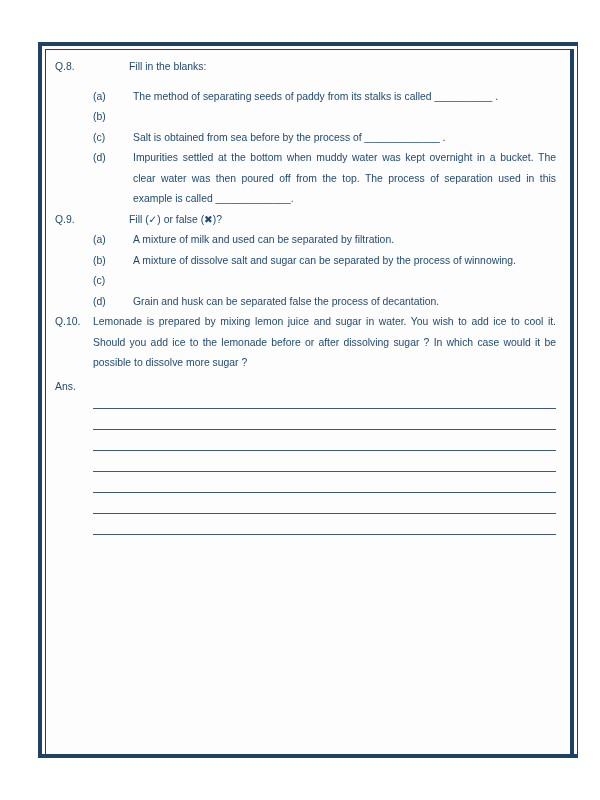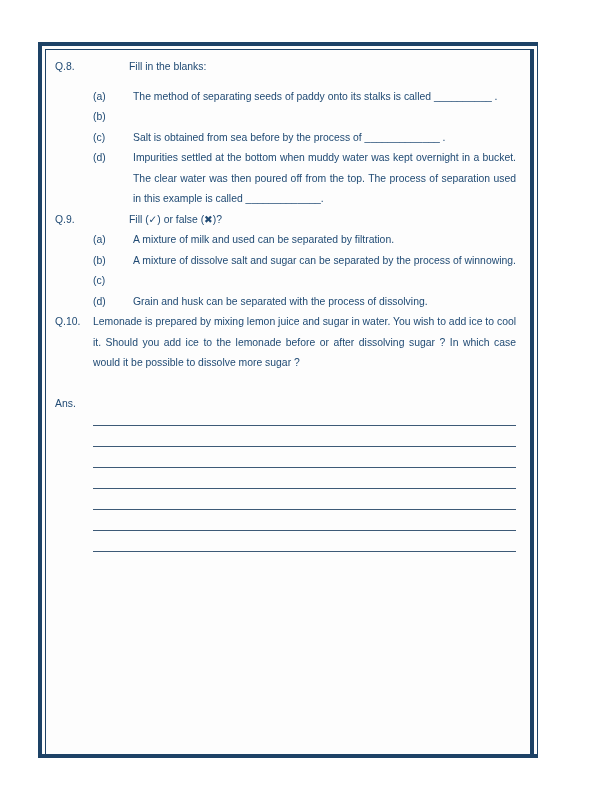--- a/index.html
+++ b/index.html
@@ -13,21 +13,21 @@
     background: #ffffff;
     font-family: "Liberation Sans", sans-serif;
     overflow: hidden;
   }
 
   
   .page {
     position: absolute;
     left: 38px;
     top: 42px;
-    width: 500px;
+    width: 540px;
     height: 716px;
     box-sizing: border-box;
     background: #fdfdfd;
     border-left: 4px solid #1d4266;
     border-top: 4px solid #1d4266;
     border-right: 1px solid #1d4266;
     border-bottom: 4px solid #1d4266;
   }
   .page-inner {
     position: absolute;
@@ -110,21 +110,21 @@
   .q10text {
     flex: 1 1 auto;
     text-align: justify;
     text-justify: inter-word;
   }
 
   
   .answer-block {
     display: flex;
     align-items: flex-start;
-    margin-top: 20px;
+    margin-top: 3px;
   }
   .ans-label {
     flex: 0 0 38px;
     color: #214b74;
     font-size: 10.4px;
     line-height: 20.5px;
   }
   .ans-lines {
     flex: 1 1 auto;
     padding-top: 11px;
@@ -144,21 +144,21 @@
 
       <div class="qrow">
         <div class="qlabel">Q.8.</div>
         <div class="qtext nowrapjust">Fill in the blanks:</div>
       </div>
 
       <div style="height:9px"></div>
 
       <div class="subrow">
         <div class="sublabel">(a)</div>
-        <div class="subtext lastline">The method of separating seeds of paddy onto its stalks is called __________ .</div>
+        <div class="subtext lastline">The method of separating seeds of paddy from its stalks is called __________ .</div>
       </div>
 
       <div class="subrow">
         <div class="sublabel">(b)</div>
       </div>
 
       <div class="subrow">
         <div class="sublabel">(c)</div>
         <div class="subtext lastline">Salt is obtained from sea before by the process of _____________ .</div>
       </div>
@@ -182,21 +182,21 @@
         <div class="sublabel">(b)</div>
         <div class="subtext">A mixture of dissolve salt and sugar can be separated by the process of winnowing.</div>
       </div>
 
       <div class="subrow">
         <div class="sublabel">(c)</div>
       </div>
 
       <div class="subrow">
         <div class="sublabel">(d)</div>
-        <div class="subtext lastline">Grain and husk can be separated with the process of dissolving.</div>
+        <div class="subtext lastline">Grain and husk can be separated false the process of decantation.</div>
       </div>
 
       <div class="q10row">
         <div class="q10label">Q.10.</div>
         <div class="q10text">Lemonade is prepared by mixing lemon juice and sugar in water. You wish to add ice to cool it. Should you add ice to the lemonade before or after dissolving sugar ? In which case would it be possible to dissolve more sugar ?</div>
       </div>
 
       <div class="answer-block">
         <div class="ans-label">Ans.</div>
         <div class="ans-lines">

